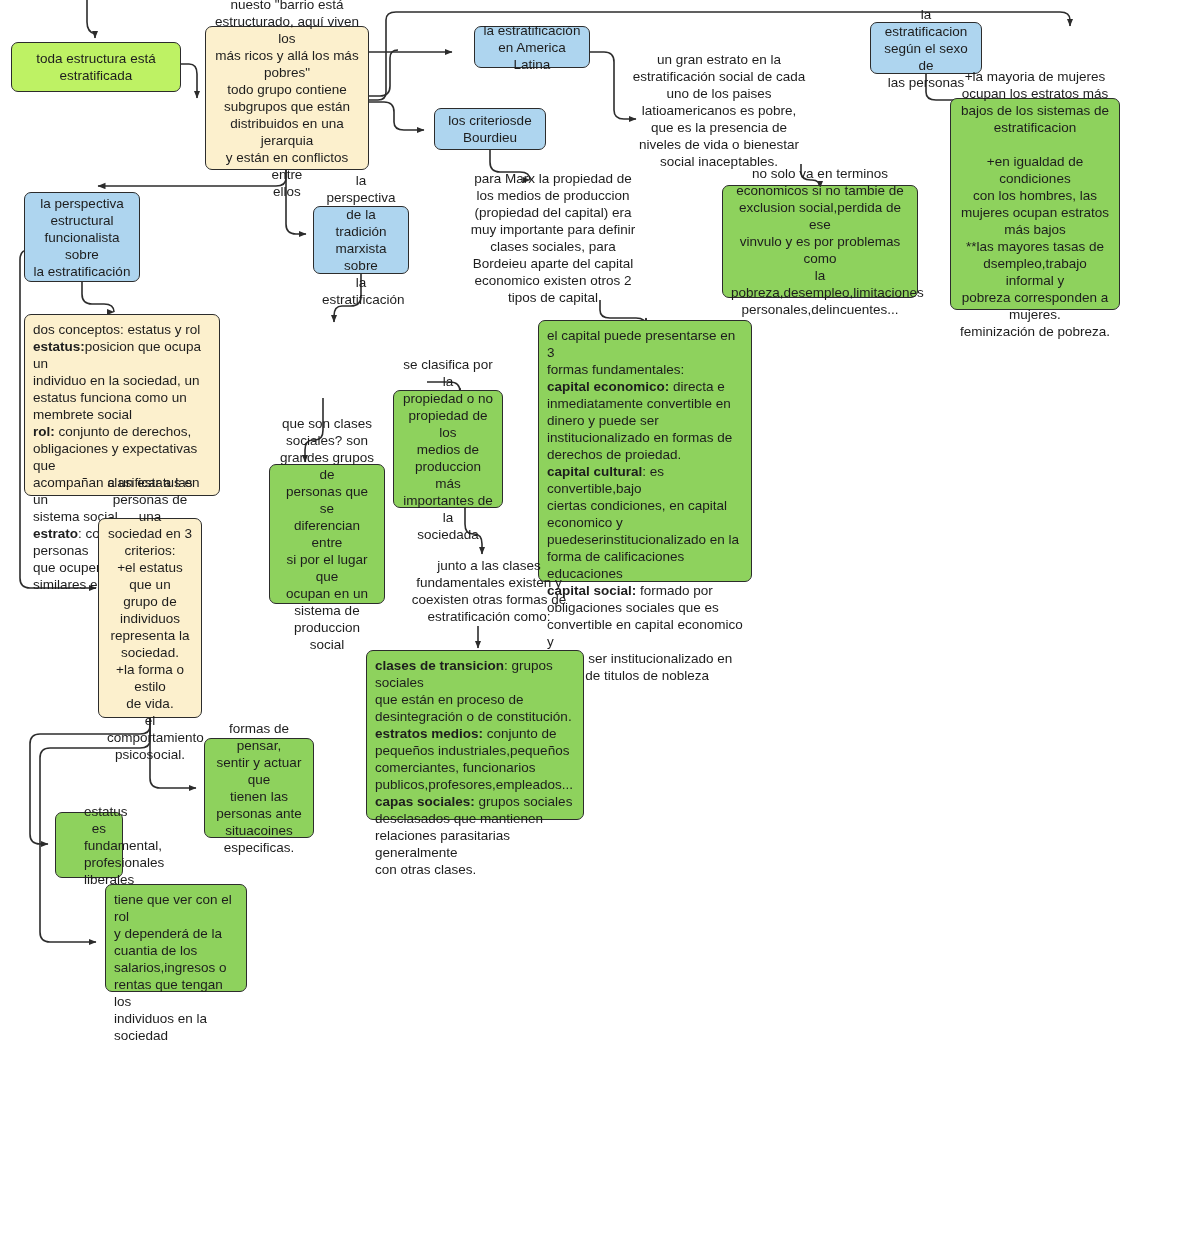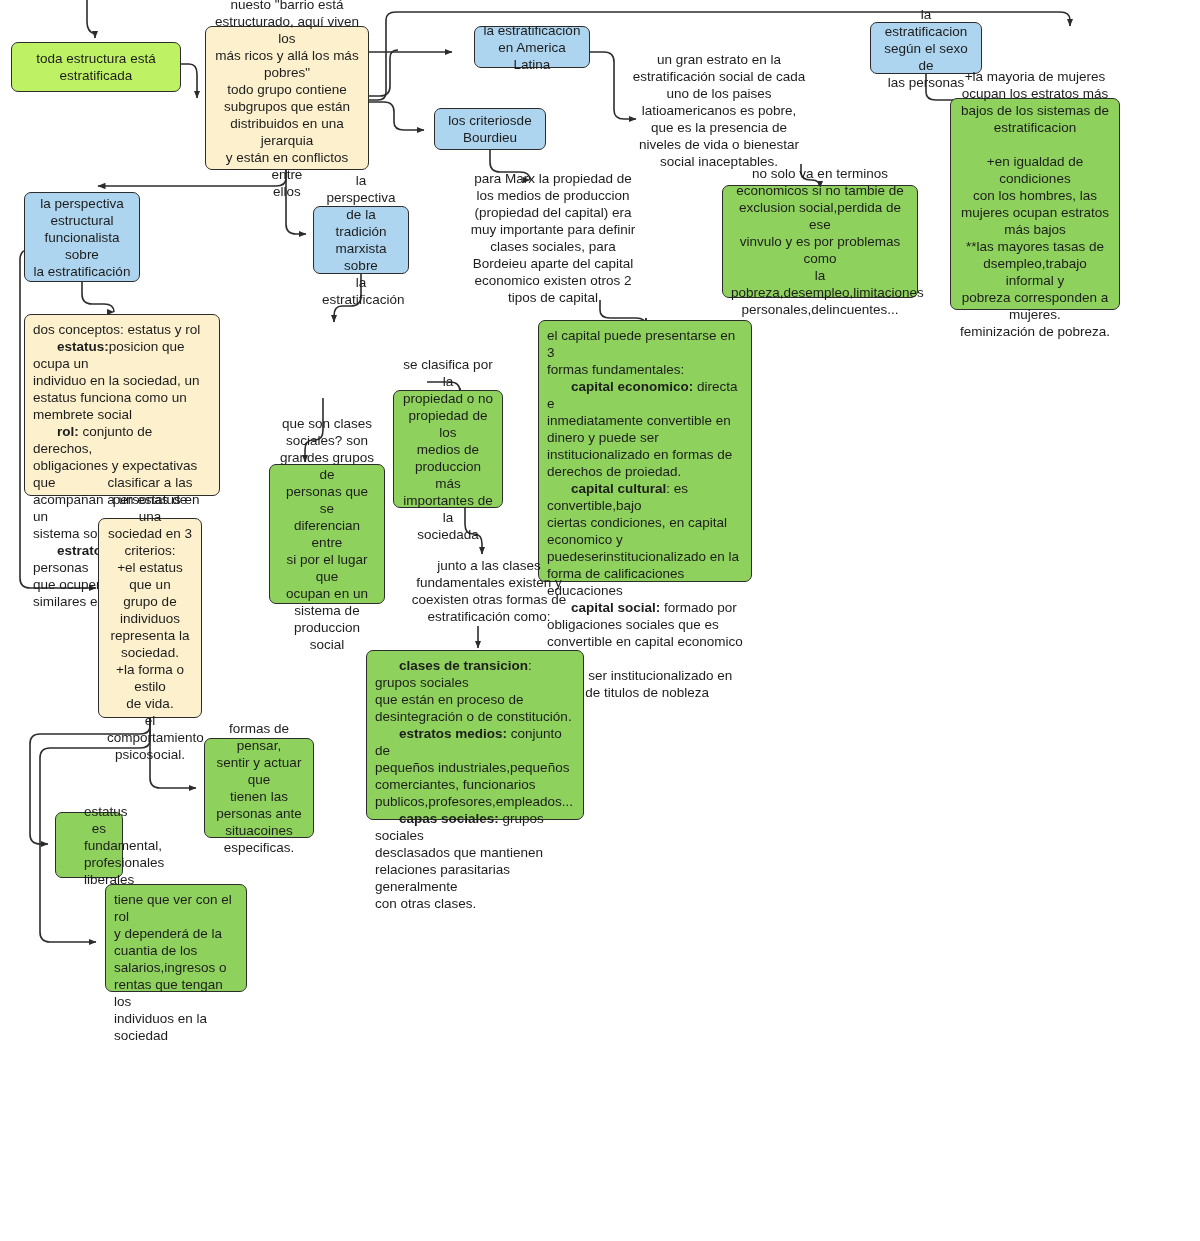--- a/index.html
+++ b/index.html
@@ -53,21 +53,21 @@
     border: none;
     text-align: center;
     padding: 0;
     justify-content: center;
   }
   .node.lefttext {
     text-align: left;
     justify-content: flex-start;
     align-items: flex-start;
   }
-  .node b { font-weight: bold; margin-left: 24px; }
+  .node b { font-weight: bold; }
   .node .inner { width: 100%; }
 </style>
 </head>
 <body>
 
 <div id="canvas">
 
   <svg id="edges" viewBox="0 0 1200 1241">
     <defs>
       <marker id="ah" markerWidth="9" markerHeight="9" refX="7.5" refY="3.2" orient="auto" markerUnits="userSpaceOnUse">

